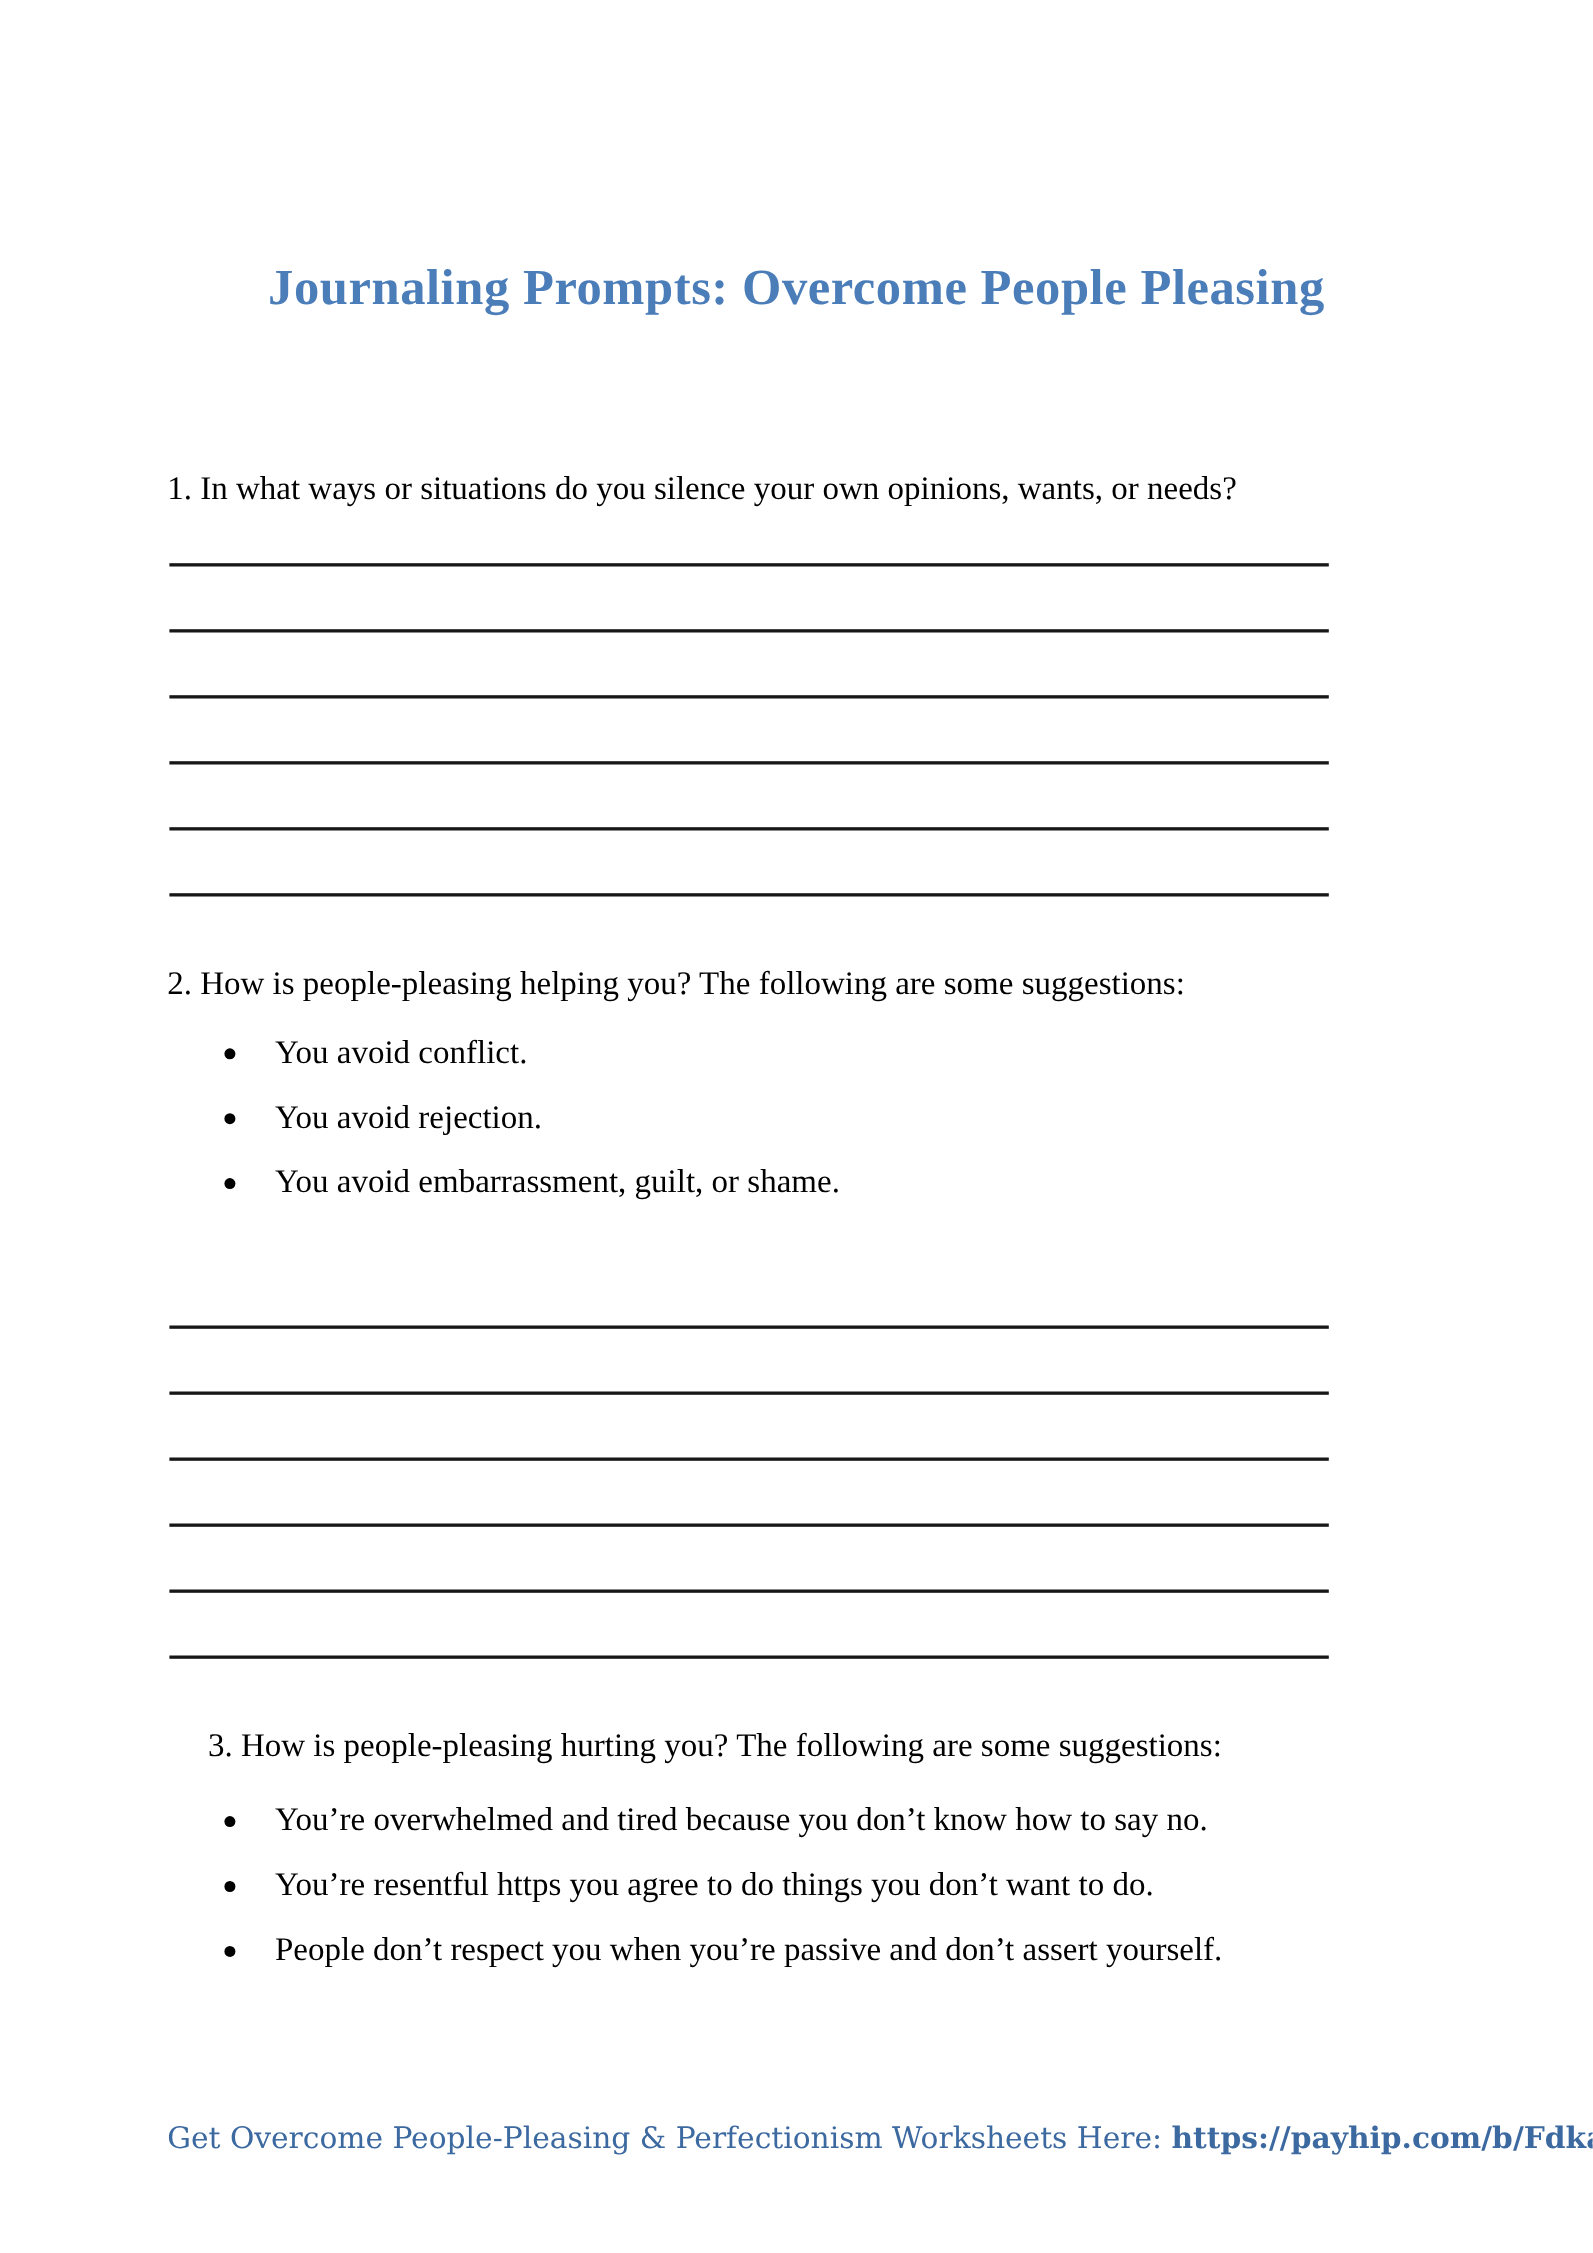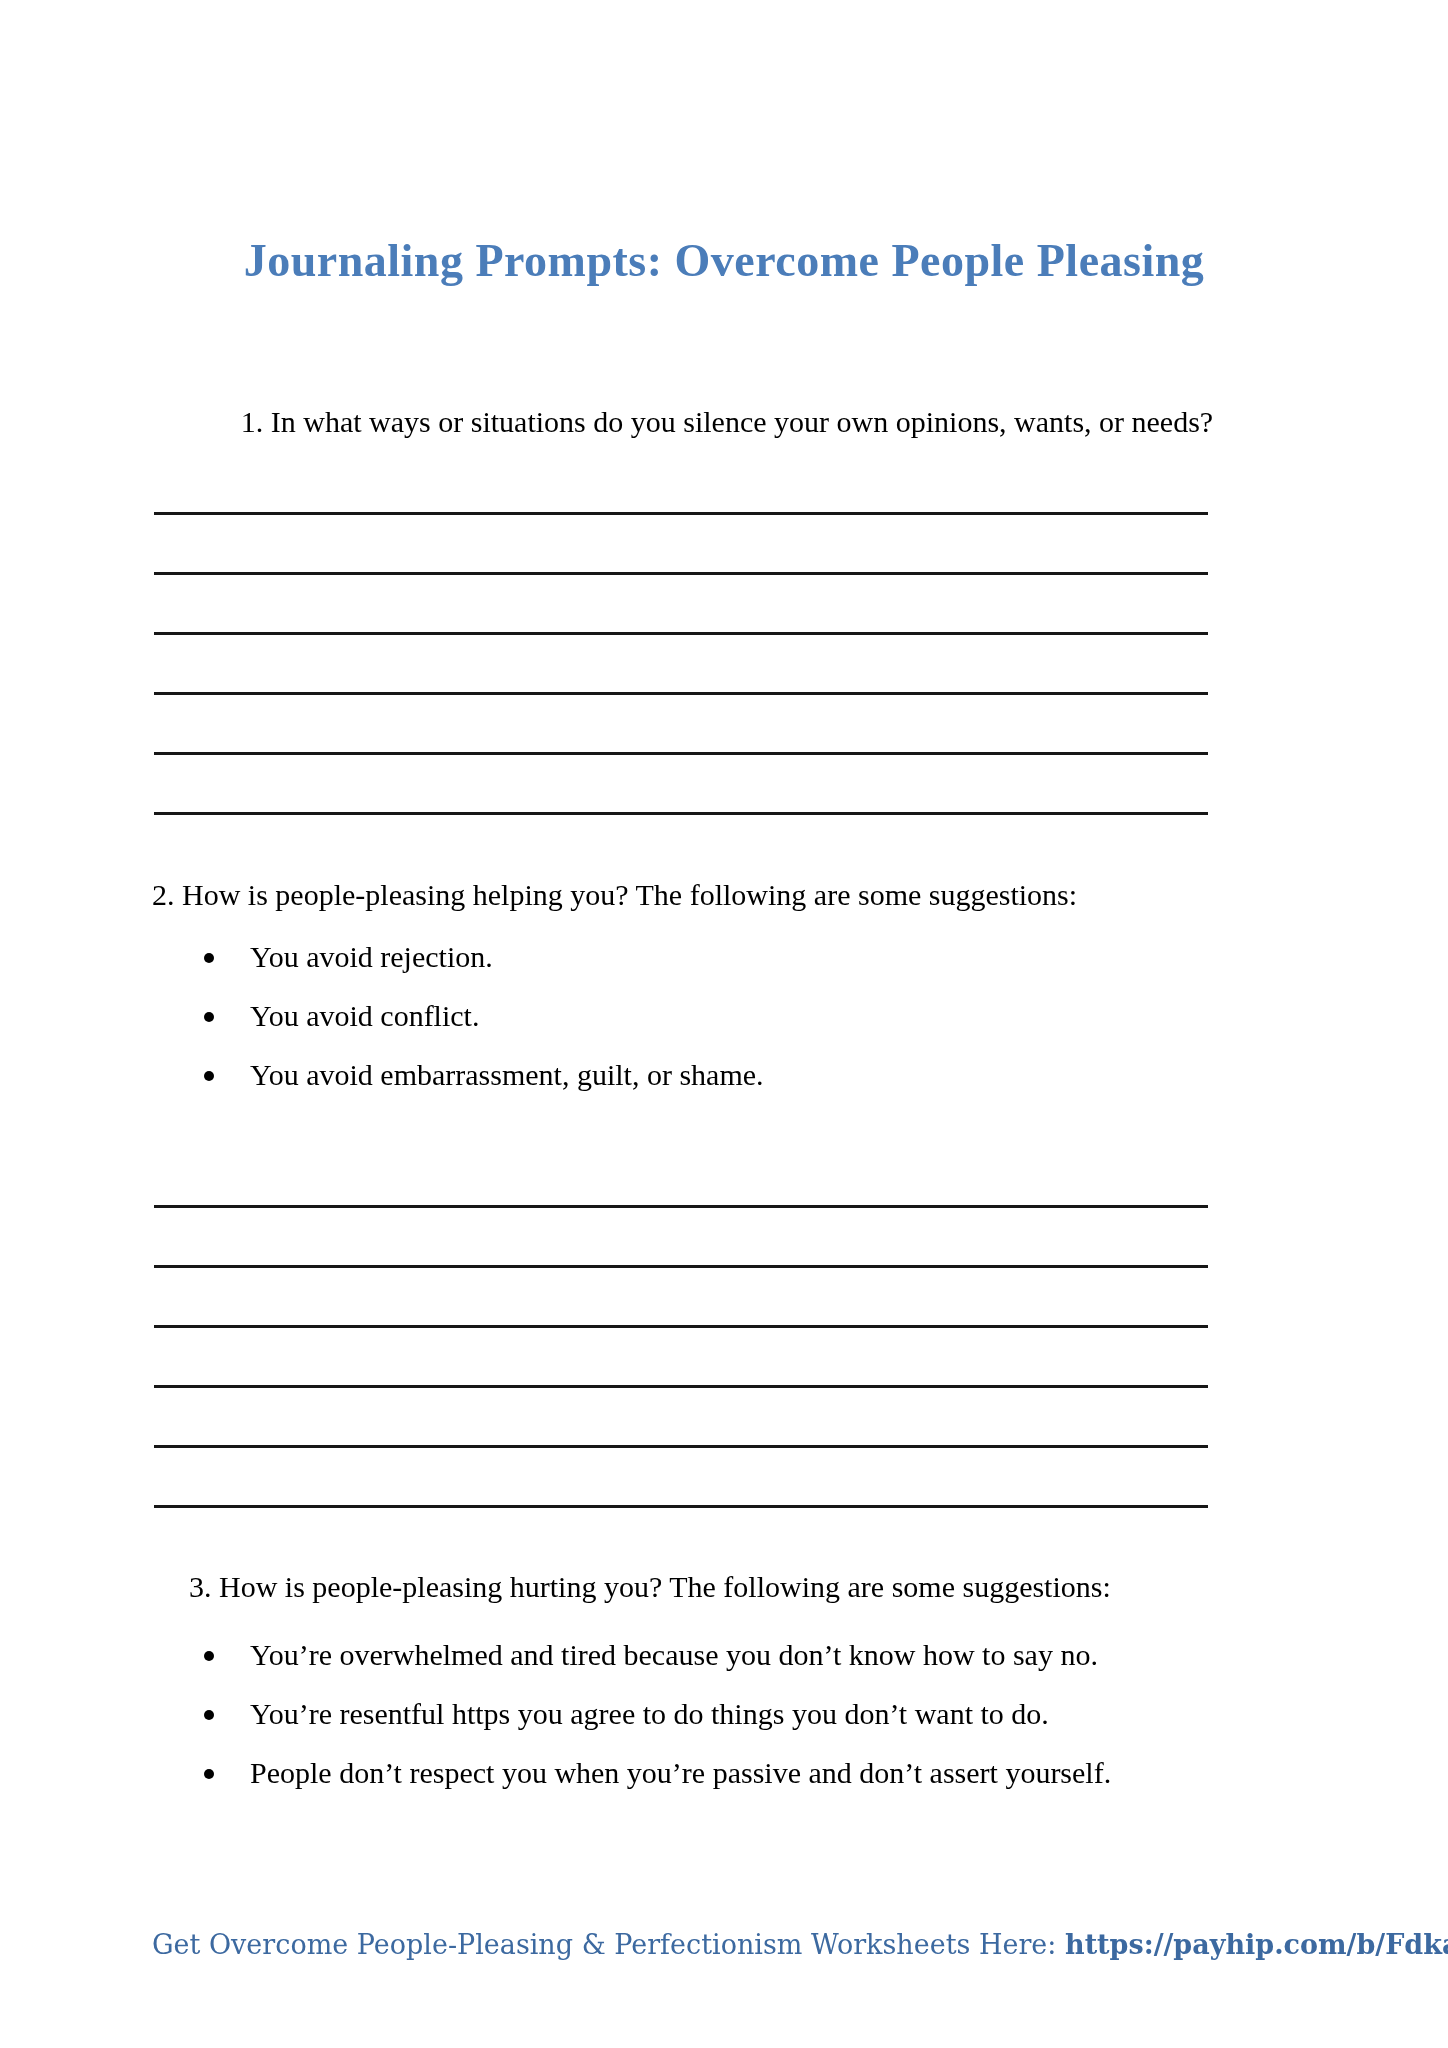--- a/index.html
+++ b/index.html
@@ -26,21 +26,21 @@
     letter-spacing: 0.5px;
   }
   .question {
     position: absolute;
     left: 152px;
     width: 1150px;
     font-size: 30px;
     line-height: 1.2;
     color: var(--body-color, #000000);
   }
-  .q1 { top: 374px; text-align: center; }
+  .q1 { top: 397px; }
   .q2 { top: 847px; }
   .q3 { top: 1539px; margin-left: 37px; }
 
   .lines-group {
     position: absolute;
     left: 154px;
     width: 1054px;
   }
   .lines-group-1 { top: 455px; }
   .lines-group-2 { top: 1148px; }
@@ -109,25 +109,25 @@
     <div class="write-line"></div>
     <div class="write-line"></div>
     <div class="write-line"></div>
   </div>
 
   <p class="question q2">2. How is people-pleasing helping you? The following are some suggestions:</p>
 
   <div class="bullet-list bullets-q2">
     <div class="bullet-item">
       <span class="bullet-dot"></span>
-      <span>You avoid rejection.</span>
+      <span>You avoid conflict.</span>
     </div>
     <div class="bullet-item">
       <span class="bullet-dot"></span>
-      <span>You avoid conflict.</span>
+      <span>You avoid rejection.</span>
     </div>
     <div class="bullet-item">
       <span class="bullet-dot"></span>
       <span>You avoid embarrassment, guilt, or shame.</span>
     </div>
   </div>
 
   <div class="lines-group lines-group-2">
     <div class="write-line"></div>
     <div class="write-line"></div>

